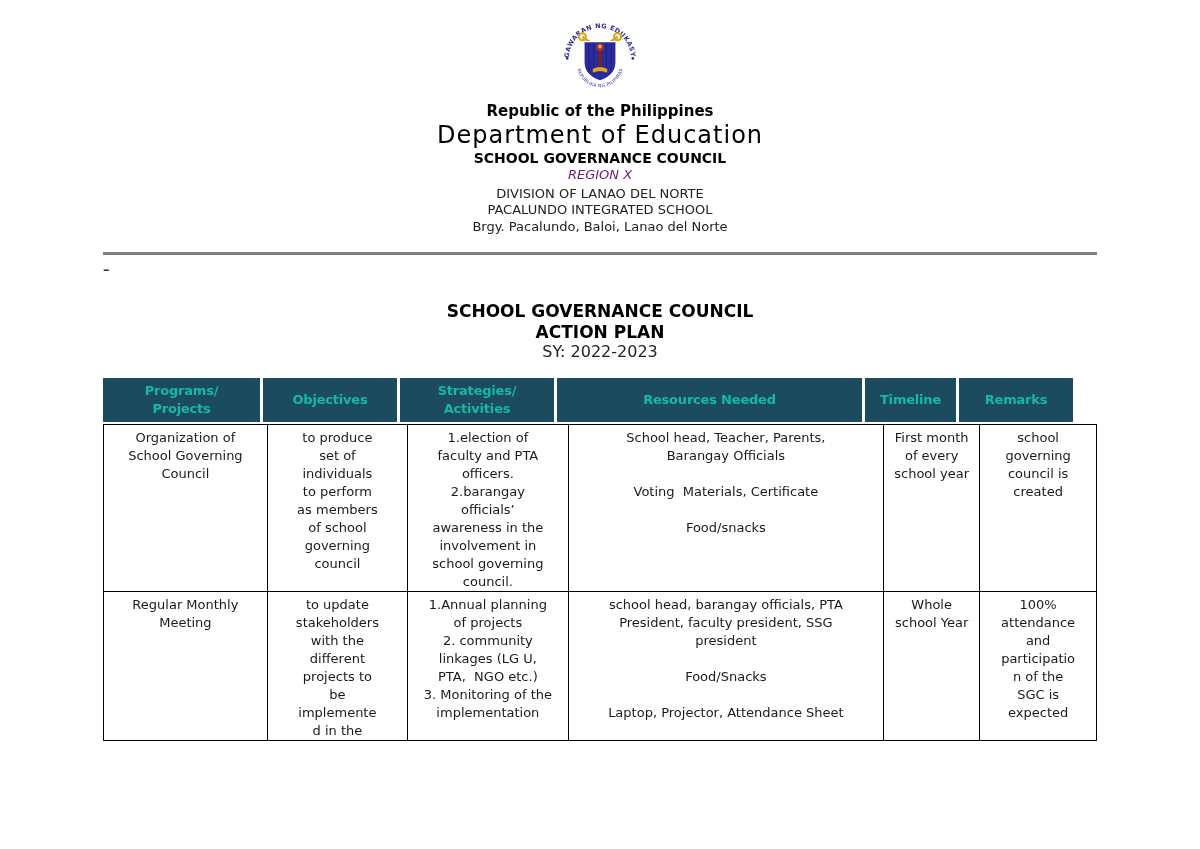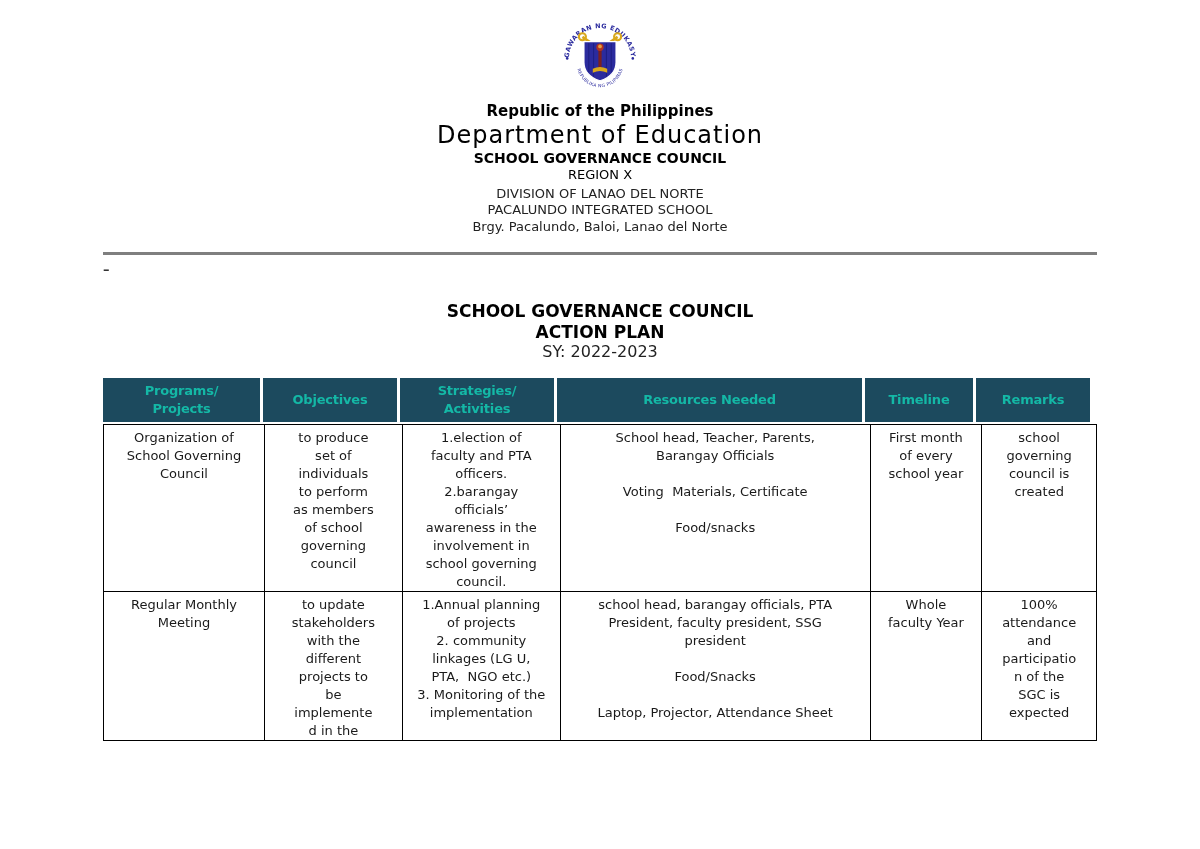--- a/index.html
+++ b/index.html
@@ -11,21 +11,21 @@
     color:#1a1a1a;
     overflow:hidden;
   }
   .content{width:994px;margin:0 auto;}
   
   .letterhead{text-align:center;padding-top:16px;}
   .seal{display:block;margin:0 auto 6px auto;width:80px;height:80px;}
   .lh-republic{font-size:15px;font-weight:bold;line-height:19px;color:#000;}
   .lh-department{font-size:24px;line-height:29px;letter-spacing:1px;color:#000;}
   .lh-council{font-size:14px;font-weight:bold;line-height:17px;color:#000;}
-  .lh-region{font-size:13px;line-height:16px;color:#000000;}
+  .lh-region{font-size:13px;line-height:16px;color:#701a75;font-style:italic;}
   .lh-division{font-size:13px;line-height:16px;margin-top:3px;color:#222;}
   .lh-school{font-size:13px;line-height:16px;color:#222;}
   .lh-address{font-size:13px;line-height:17px;color:#222;}
   
   .rule{height:3px;background:#7f7f7f;border:none;margin:17px 0 0 0;}
   .dash{font-size:13px;font-weight:bold;margin-top:8px;line-height:14px;color:#333;}
   
   .doc-title{text-align:center;margin-top:24px;}
   .doc-title .t1,.doc-title .t2{font-size:17px;font-weight:bold;line-height:21px;color:#000;}
   .doc-title .sy{font-size:16px;line-height:17px;color:#222;}
@@ -46,21 +46,21 @@
     border:1px solid #000000;
     vertical-align:top;text-align:center;
     font-size:13px;line-height:18px;color:#1a1a1a;
     padding:4px 2px 0 2px;box-sizing:border-box;
     white-space:pre-wrap;overflow:hidden;
   }
   tr.r1 td{height:166px;}
   tr.r2 td{height:146px;}
   
   .w1{width:160px;} .w2{width:137px;} .w3{width:157px;}
-  .w4{width:308px;} .w5{width:111px;} .w6{width:114px;}
+  .w4{width:308px;} .w5{width:94px;} .w6{width:114px;}
 </style>
 </head>
 <body>
 
 <div class="page">
   <div class="content">
 
     <div class="letterhead">
       <svg class="seal" viewBox="0 0 100 100" aria-hidden="true">
         <defs>
@@ -191,21 +191,21 @@
 3. Monitoring of the
 implementation</td>
             <td>school head, barangay officials, PTA
 President, faculty president, SSG
 president
 
 Food/Snacks
 
 Laptop, Projector, Attendance Sheet</td>
             <td>Whole
-faculty Year</td>
+school Year</td>
             <td>100%
 attendance
 and
 participatio
 n of the
 SGC is
 expected</td>
           </tr>
         </tbody>
       </table>

